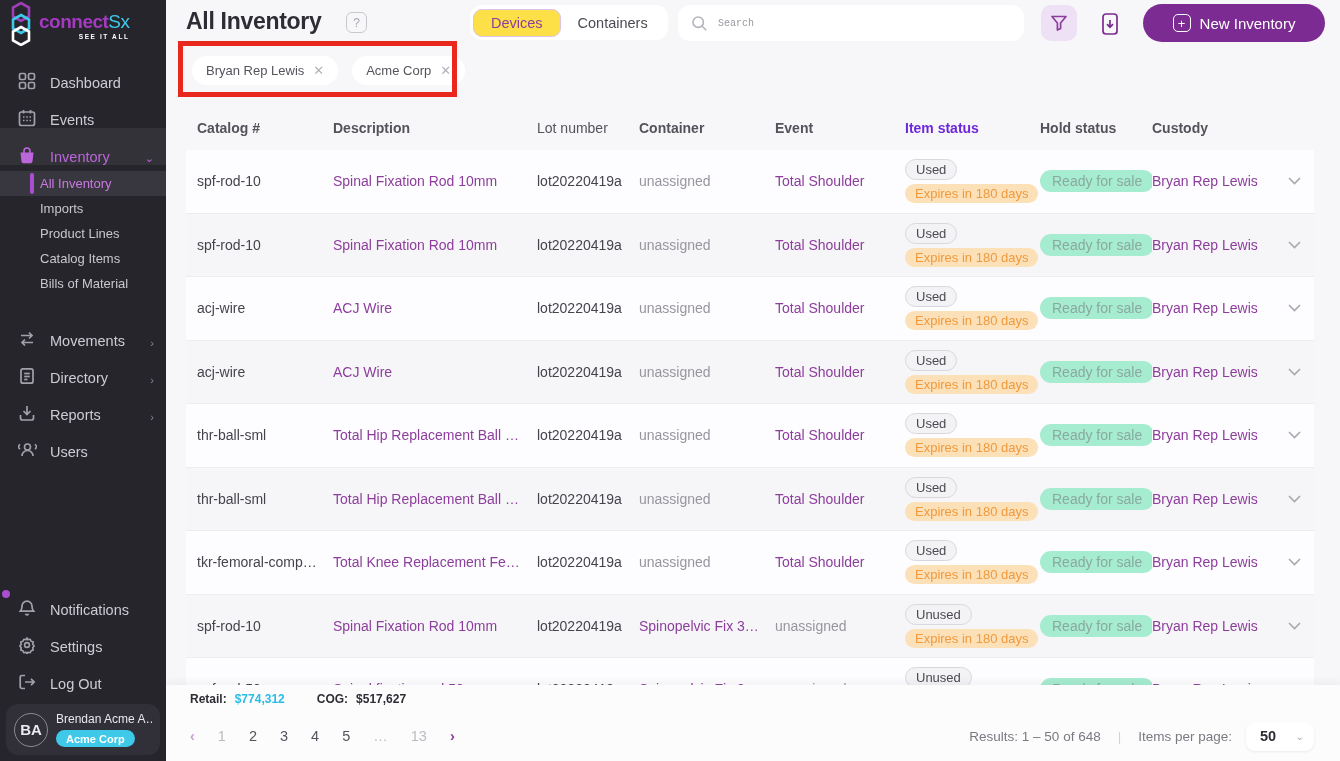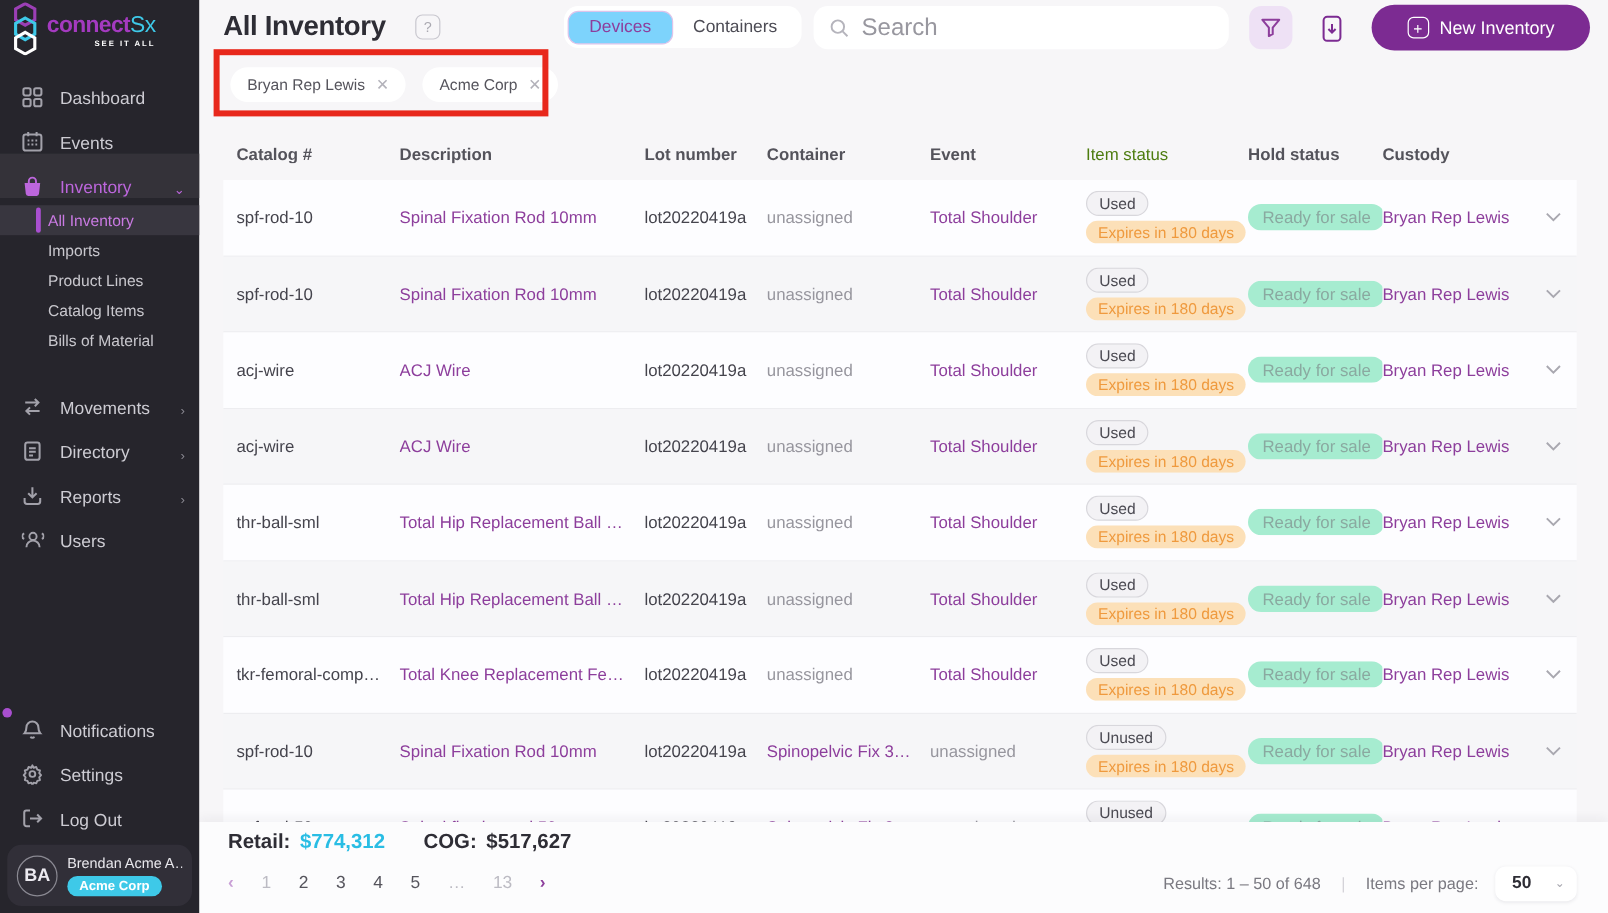--- a/index.html
+++ b/index.html
@@ -34,23 +34,23 @@
   .user-meta { margin-left:8px; overflow:hidden; }
   .user-name { font-size:12px; color:#e8e7ec; white-space:nowrap; }
   .org-badge { display:inline-block; margin-top:4px; background:#3ec9e8; color:#ffffff; font-size:11px; font-weight:700; padding:2.5px 10px; border-radius:10px; }
 
   
   .main { position:absolute; left:166px; top:0; width:1174px; height:761px; }
   .page-title { position:absolute; left:20px; top:8px; font-size:23px; font-weight:700; color:#2e2d35; letter-spacing:-0.3px; }
   .help-icon { position:absolute; left:180px; top:12px; width:21px; height:21px; border:1.5px solid #c9c8cf; border-radius:6px; color:#a9a8b0; font-size:12px; display:flex; align-items:center; justify-content:center; }
   .segmented { position:absolute; left:304px; top:5px; height:35px; background:#ffffff; border-radius:12px; display:flex; align-items:center; padding:3px; }
   .seg-opt { font-size:14.5px; padding:5px 17px; border-radius:9px; color:#4c4b54; cursor:pointer; white-space:nowrap; }
-  .seg-opt.selected { background:#7dd3fc; border:1px solid #dcc3ea; color:#8d3e9c; }
+  .seg-opt.selected { background:#fde047; border:1px solid #dcc3ea; color:#8d3e9c; }
   .searchbox { position:absolute; left:512px; top:5px; width:346px; height:36px; background:#ffffff; border-radius:12px; display:flex; align-items:center; padding:0 13px; }
-  .searchbox input { border:none; outline:none; font-size:20px; color:#45444d; font-family:Liberation Sans, sans-serif; margin-left:10px; width:280px; background:transparent; }
+  .searchbox input { border:none; outline:none; font-size:10px; color:#45444d; font-family:Liberation Mono, monospace; margin-left:10px; width:280px; background:transparent; }
   .searchbox input::placeholder { color:#98979f; }
   .filter-btn { position:absolute; left:875px; top:5px; width:36px; height:36px; background:#eee1f5; border-radius:10px; display:flex; align-items:center; justify-content:center; cursor:pointer; }
   .export-btn { position:absolute; left:930px; top:10px; width:28px; height:28px; display:flex; align-items:center; justify-content:center; cursor:pointer; }
   .new-inv-btn { position:absolute; left:977px; top:4px; width:182px; height:38px; background:#7c2b92; border-radius:20px; color:#fff; display:flex; align-items:center; justify-content:center; font-size:15px; cursor:pointer; }
   .plus-ico { width:18px; height:18px; border:1.5px solid #fff; border-radius:5px; display:flex; align-items:center; justify-content:center; font-size:13px; margin-right:9px; }
 
   .chips-row { position:absolute; left:26px; top:56px; display:flex; gap:14px; z-index:3; }
   .chip { height:29px; background:#ffffff; border-radius:15px; display:flex; align-items:center; padding:0 14px; font-size:13px; color:#55545c; cursor:default; }
   .chip-x { margin-left:9px; color:#b3b2ba; font-size:13px; cursor:pointer; }
   .annotation-box { position:absolute; left:12px; top:41px; width:279px; height:56px; border:5px solid #e8281c; z-index:4; pointer-events:none; }
@@ -66,21 +66,21 @@
   .td.muted { color:#97969e; }
   .status-stack { display:flex; flex-direction:column; align-items:flex-start; gap:4px; }
   .pill { display:inline-block; font-size:13px; border-radius:11px; padding:2px 10px; white-space:nowrap; }
   .pill-used { background:#f3f2f5; border:1px solid #d8d7dc; color:#4b4a52; }
   .pill-expiry { background:#fce0b8; color:#ef9a3e; }
   .pill-ready { background:#a6ecd0; color:#8aa9a0; font-size:14px; padding:3px 12px; border-radius:13px; }
   .row-chev { display:flex; align-items:center; justify-content:center; color:#a9a8b0; }
 
   
   .footer { position:absolute; left:0; bottom:0; width:1174px; height:76px; background:#fcfcfd; box-shadow:0 -3px 8px rgba(40,40,60,0.05); z-index:6; }
-  .totals { position:absolute; left:24px; top:7px; font-size:17px; font-weight:700; color:#2e2d35; display:flex; gap:8px; align-items:flex-start; }
+  .totals { position:absolute; left:24px; top:7px; font-size:12px; font-weight:700; color:#2e2d35; display:flex; gap:8px; align-items:flex-start; }
   .totals .val-cyan { color:#29bde4; margin-right:24px; }
   .pager-line { position:absolute; left:24px; right:26px; top:36px; height:30px; display:flex; align-items:center; }
   .pager { display:flex; align-items:center; gap:23px; font-size:14.5px; color:#55545c; }
   .pg { cursor:pointer; }
   .pg.muted { color:#bcbbc3; }
   .pg.chev-prev { color:#c9a0d6; font-weight:700; }
   .pg.chev-next { color:#8d3e9c; font-weight:700; }
   .results-group { margin-left:auto; display:flex; align-items:center; font-size:13.5px; color:#7a7981; }
   .results-divider { margin:0 17px; color:#d4d3d9; }
   .ipp-label { margin-right:14px; }
@@ -288,24 +288,24 @@
         <span>Acme Corp</span>
         <span class="chip-x">✕</span>
       </div>
     </div>
     <div class="annotation-box"></div>
 
     <div class="table-wrap">
       <div class="thead">
         <div class="td" style="color:#54535b;font-weight:700;">Catalog #</div>
         <div class="td" style="color:#54535b;font-weight:700;">Description</div>
-        <div class="td" style="color:#54535b;font-weight:700;">Lot number</div>
+        <div class="td" style="color:#54535b;font-weight:400;">Lot number</div>
         <div class="td" style="color:#54535b;font-weight:700;">Container</div>
         <div class="td" style="color:#54535b;font-weight:700;">Event</div>
-        <div class="td" style="color:#4d7c0f;font-weight:400;">Item status</div>
+        <div class="td" style="color:#6d28d9;font-weight:700;">Item status</div>
         <div class="td" style="color:#54535b;font-weight:700;">Hold status</div>
         <div class="td" style="color:#54535b;font-weight:700;">Custody</div>
         <div></div>
       </div>
       <div id="tbody">
   <div class="trow">
     <div class="td">spf-rod-10</div>
     <div class="td link">Spinal Fixation Rod 10mm</div>
     <div class="td">lot20220419a</div>
     <div class="td muted">unassigned</div>

